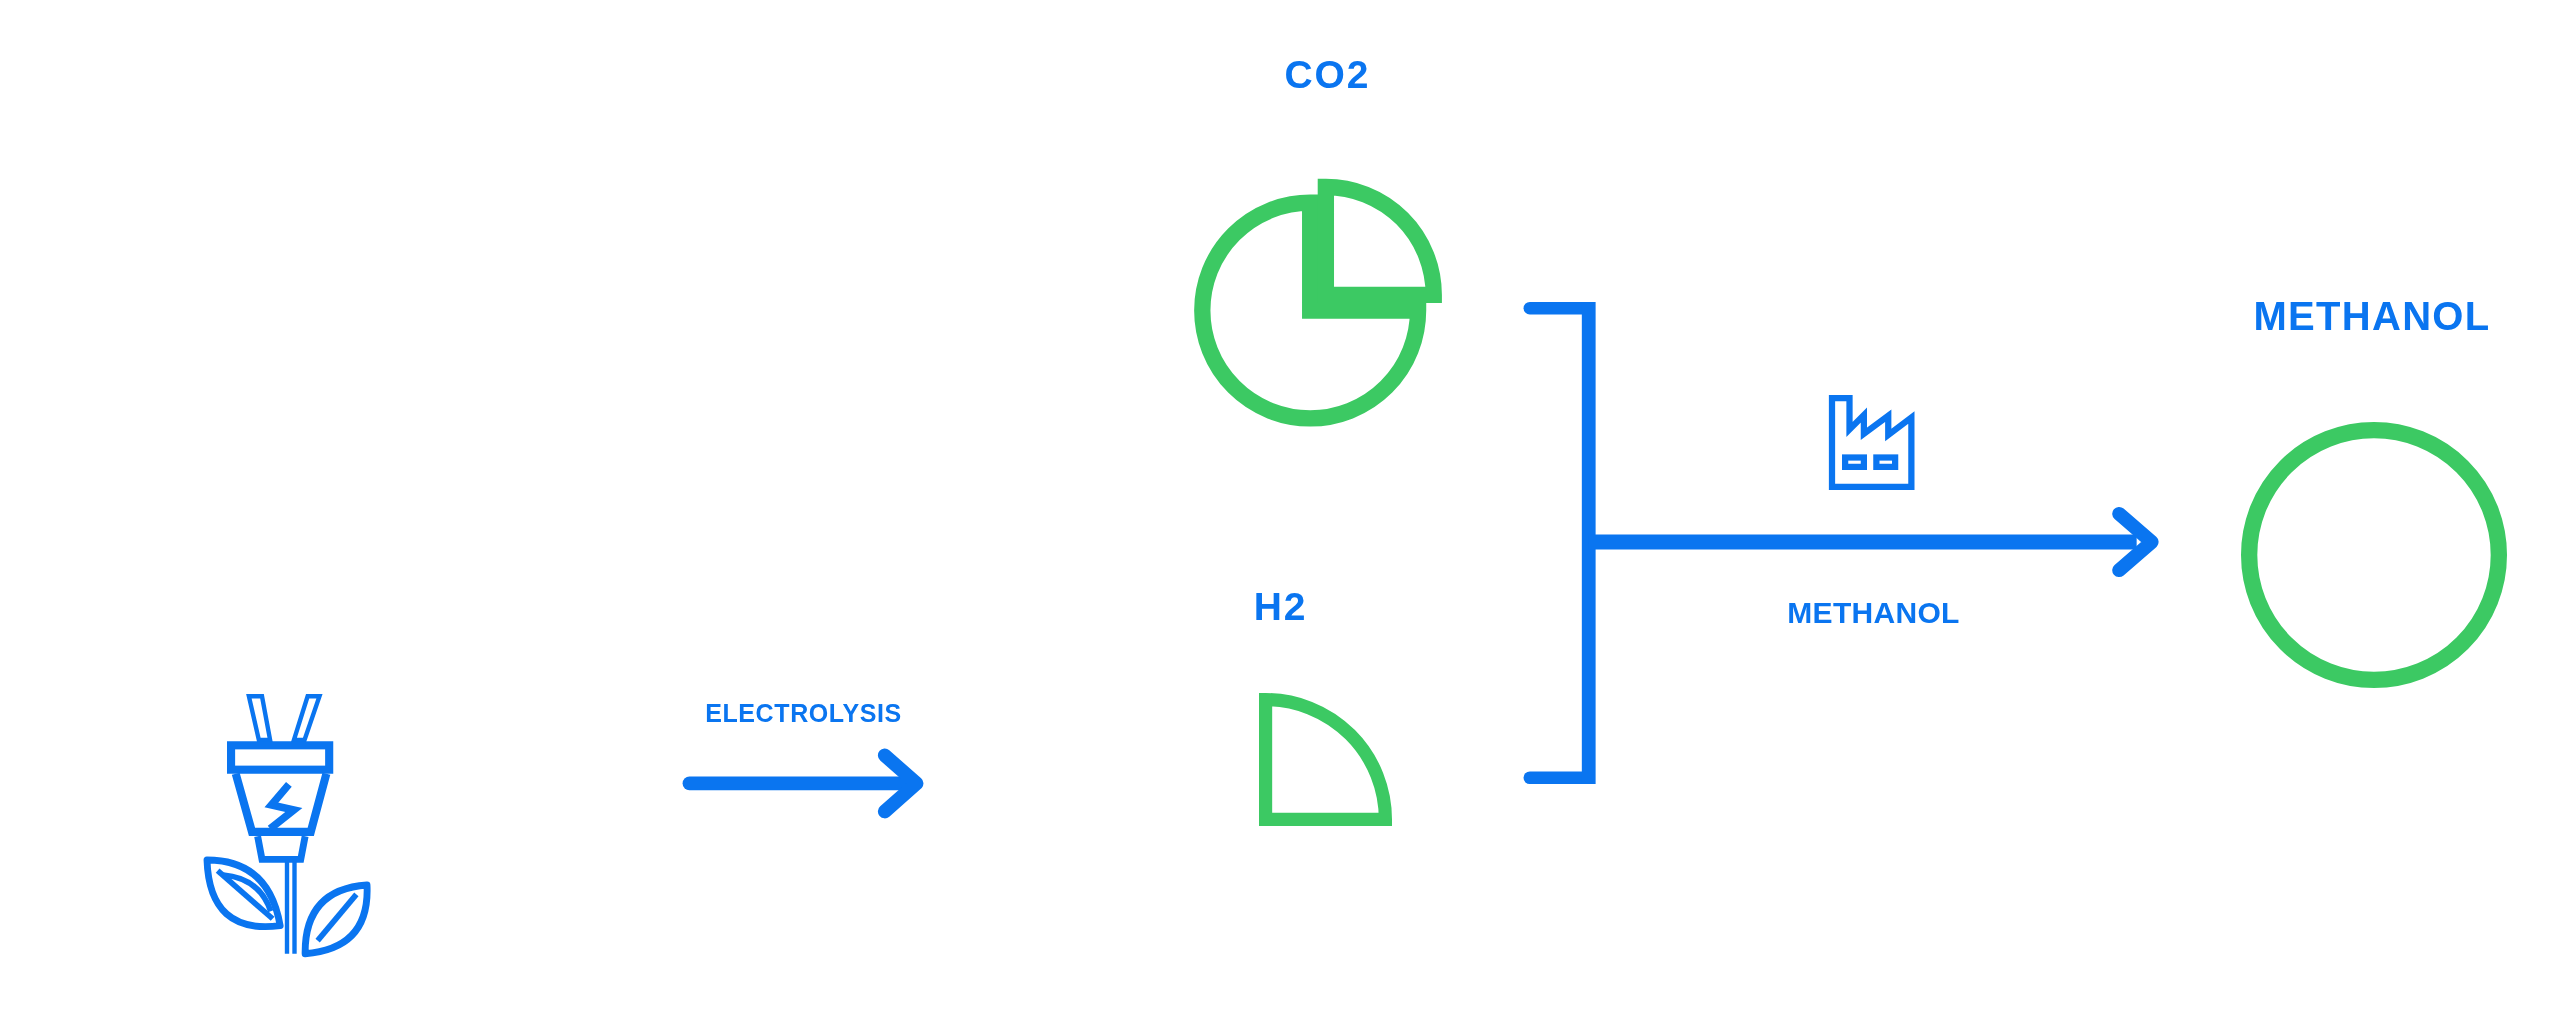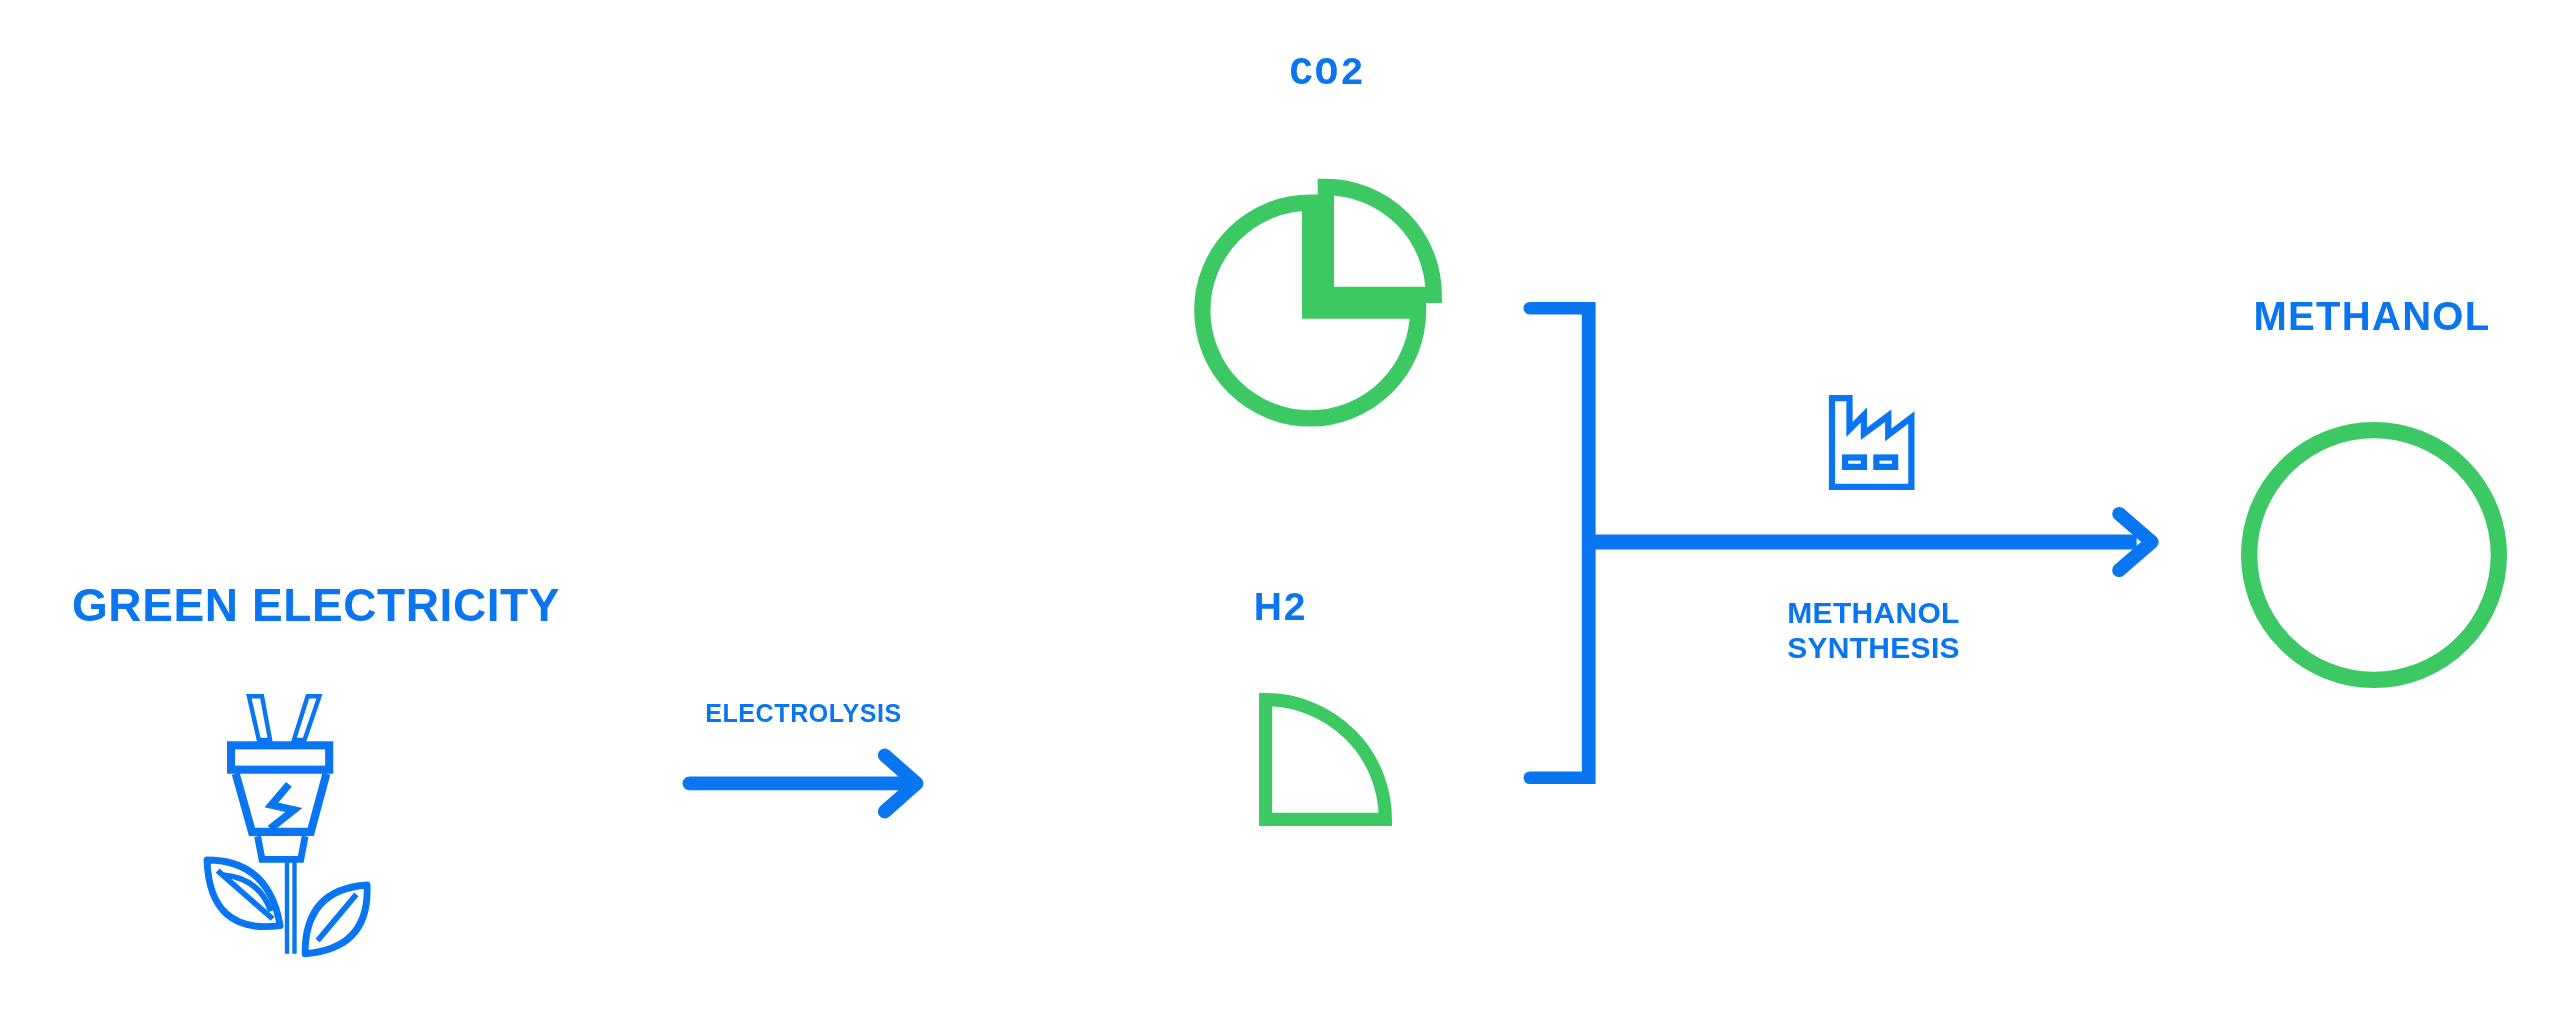--- a/index.html
+++ b/index.html
@@ -22,21 +22,20 @@
   .label.two-line { white-space:normal; line-height:1.15; }
   svg { position:absolute; display:block; }
   .stroke-blue  { stroke:var(--blue);  fill:none; }
   .stroke-green { stroke:var(--green); fill:none; }
 </style>
 </head>
 <body>
 
 <div class="canvas">
 
-  <div class="label" style="left:34px; top:582px; width:564px; font-size:46px; letter-spacing:0.6px;">GREEN ELECTRICITY</div>
 
   <svg style="left:197px; top:686px;" width="175" height="288" viewBox="0 0 280 460">
 
     <path class="stroke-blue" stroke-width="7" d="M83,16 L104,16 L117,86 L99,86 Z"></path>
     <path class="stroke-blue" stroke-width="7" d="M177,16 L196,16 L172,86 L155,86 Z"></path>
 
     <rect class="stroke-blue" stroke-width="13" x="54.5" y="94.5" width="157" height="39"></rect>
 
     <path class="stroke-blue" stroke-width="13" d="M62,140 L88,233 L182,233 L207,140"></path>
 
@@ -54,21 +53,21 @@
     <path class="stroke-blue" stroke-width="9" d="M255,333 L193,407"></path>
   </svg>
 
   <div class="label" style="left:647px; top:701px; width:313px; font-size:25px; letter-spacing:0.6px;">ELECTROLYSIS</div>
 
   <svg style="left:680px; top:746px;" width="251" height="78" viewBox="0 0 400 125">
     <line class="stroke-blue" stroke-width="22" stroke-linecap="round" x1="14" y1="60" x2="370" y2="60"></line>
     <path class="stroke-blue" stroke-width="22" stroke-linecap="round" stroke-linejoin="round" d="M327,15 L378,60 L327,105"></path>
   </svg>
 
-  <div class="label" style="left:1202px; top:55px; width:251px; font-size:39px; letter-spacing:1.9px;font-family:Liberation Mono, monospace;">CO2</div>
+  <div class="label" style="left:1202px; top:55px; width:251px; font-size:39px; letter-spacing:1.9px;">CO2</div>
 
   <svg style="left:1191px; top:160px;" width="276" height="276" viewBox="0 0 440 440">
 
     <path class="stroke-green" stroke-width="26" stroke-linejoin="miter" d="M190,68 A172,172 0 1 0 362,240 L190,240 Z"></path>
 
     <path class="stroke-green" stroke-width="26" stroke-linejoin="miter" d="M215,43 A172,172 0 0 1 387,215 L215,215 Z"></path>
   </svg>
 
   <div class="label" style="left:1155px; top:587px; width:251px; font-size:39px; letter-spacing:1.9px;">H2</div>
 
@@ -85,21 +84,20 @@
   </svg>
 
   <svg style="left:1828px; top:395px;" width="88" height="95" viewBox="0 0 140 152">
     <path class="stroke-blue" stroke-width="10" stroke-linejoin="miter" d="M6,147 L6,5 L34,5 L34,55 L57,32 L57,62 L96,33 L96,64 L133,36 L133,147 Z"></path>
     <rect class="stroke-blue" stroke-width="10" x="27" y="100" width="30" height="15"></rect>
     <rect class="stroke-blue" stroke-width="10" x="77" y="100" width="30" height="15"></rect>
   </svg>
 
   <div class="label two-line" style="left:1717px; top:596px; width:313px; font-size:30px; letter-spacing:0.3px;">
     <span style="display:block">METHANOL</span>
-    <span style="display:block">SYNTHESIS</span>
   </div>
 
   <div class="label" style="left:2184px; top:296px; width:376px; font-size:40px; letter-spacing:1.3px;">METHANOL</div>
 
   <svg style="left:2241px; top:422px;" width="266" height="266" viewBox="0 0 424 424">
     <circle class="stroke-green" stroke-width="26" cx="212" cy="212" r="199"></circle>
   </svg>
 
 </div>
 

